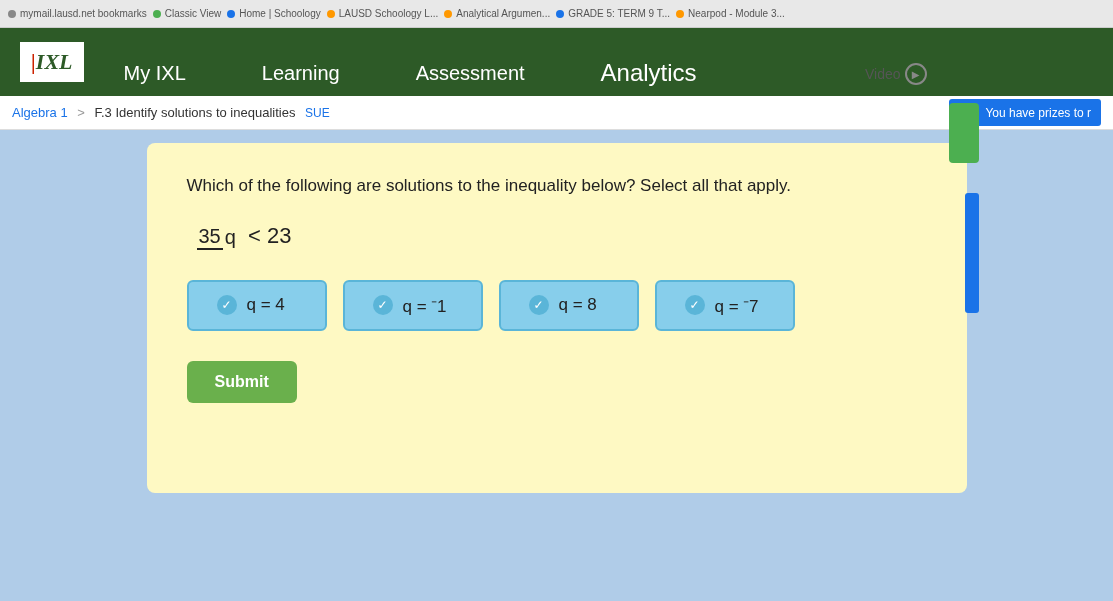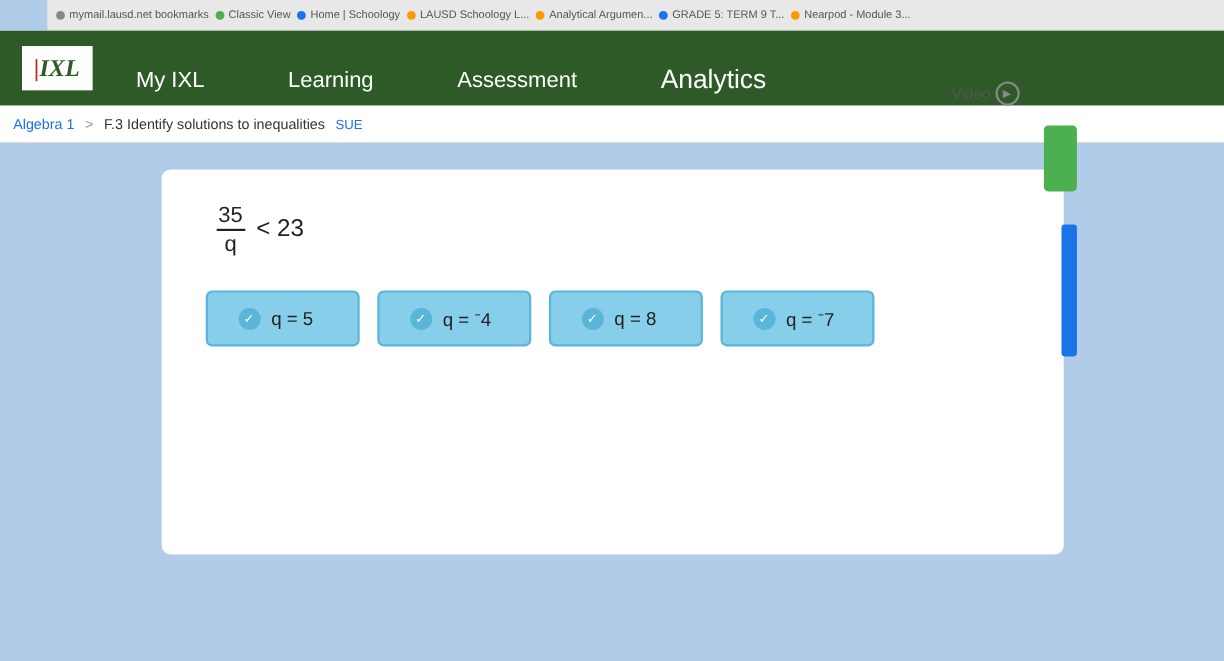--- a/index.html
+++ b/index.html
@@ -9,21 +9,20 @@
     .browser-bar {
       background: #e8e8e8;
       height: 28px;
       display: flex;
       align-items: center;
       padding: 0 8px;
       gap: 6px;
       font-size: 11px;
       color: #333;
       border-bottom: 1px solid #ccc;
-      margin-left: 43px;
     }
     .browser-tab {
       display: flex;
       align-items: center;
       gap: 4px;
       font-size: 10px;
       color: #555;
     }
     .browser-tab .dot {
       width: 8px; height: 8px; border-radius: 50%;
@@ -93,23 +92,23 @@
       color: white;
       font-size: 12px;
       padding: 4px 10px;
       border-radius: 3px;
       display: flex;
       align-items: center;
       gap: 6px;
     }
     .trophy { font-size: 16px; }
     .question-card {
-      background: #ffffff;
+      background: #fef9c3;
       border-radius: 8px;
-      margin: 24px auto;
+      margin: 13px auto;
       padding: 30px 40px;
       width: 820px;
       min-height: 350px;
       position: relative;
     }
     .video-btn {
       position: absolute;
       top: -36px;
       right: 0;
       background: transparent;
@@ -153,21 +152,21 @@
       line-height: 1.5;
     }
     .inequality {
       font-size: 22px;
       color: #222;
       margin-bottom: 30px;
       padding-left: 10px;
     }
     .fraction {
       display: inline-flex;
-      flex-direction: column;
+      flex-direction: row;
       align-items: center;
       vertical-align: middle;
       margin-right: 4px;
     }
     .fraction .num {
       font-size: 20px;
       border-bottom: 2px solid #222;
       padding: 0 2px;
       line-height: 1.2;
     }
@@ -282,64 +281,70 @@
     </div>
   </div>
 
   <div class="breadcrumb-bar">
     <div>
       <a>Algebra 1</a>
       <span class="sep">&gt;</span>
       <span class="current">F.3 Identify solutions to inequalities</span>
       <span class="sue">SUE</span>
     </div>
+    <div class="prize-banner">
+      <span class="trophy">🏆</span>
+      <span>You have prizes to r</span>
+    </div>
   </div>
 
   <div class="main-area">
     <div class="question-card">
 
       
       <div style="position:absolute; top: -44px; right: 40px; display:flex; align-items:center; gap:6px;">
         <button class="video-btn">
           <span>Video</span>
           <div class="video-circle">▶</div>
         </button>
       </div>
       <div class="green-tab"></div>
       <div class="blue-right-bar"></div>
 
       
+      <p class="question-text">Which of the following are solutions to the inequality below? Select all that apply.</p>
 
       
       <div class="inequality">
         <span class="fraction">
           <span class="num">35</span>
           <span class="den">q</span>
         </span>
         <span>&lt; 23</span>
       </div>
 
       
       <div class="choices">
         <button class="choice-btn selected">
           <div class="check-icon">✓</div>
-          <span>q = 5</span>
+          <span>q = 4</span>
         </button>
         <button class="choice-btn selected">
           <div class="check-icon">✓</div>
-          <span>q = ⁻4</span>
+          <span>q = ⁻1</span>
         </button>
         <button class="choice-btn selected">
           <div class="check-icon">✓</div>
           <span>q = 8</span>
         </button>
         <button class="choice-btn selected">
           <div class="check-icon">✓</div>
           <span>q = ⁻7</span>
         </button>
       </div>
 
       
+      <button class="submit-btn">Submit</button>
 
     </div>
   </div>
 
 </div>
 
 </body></html>

